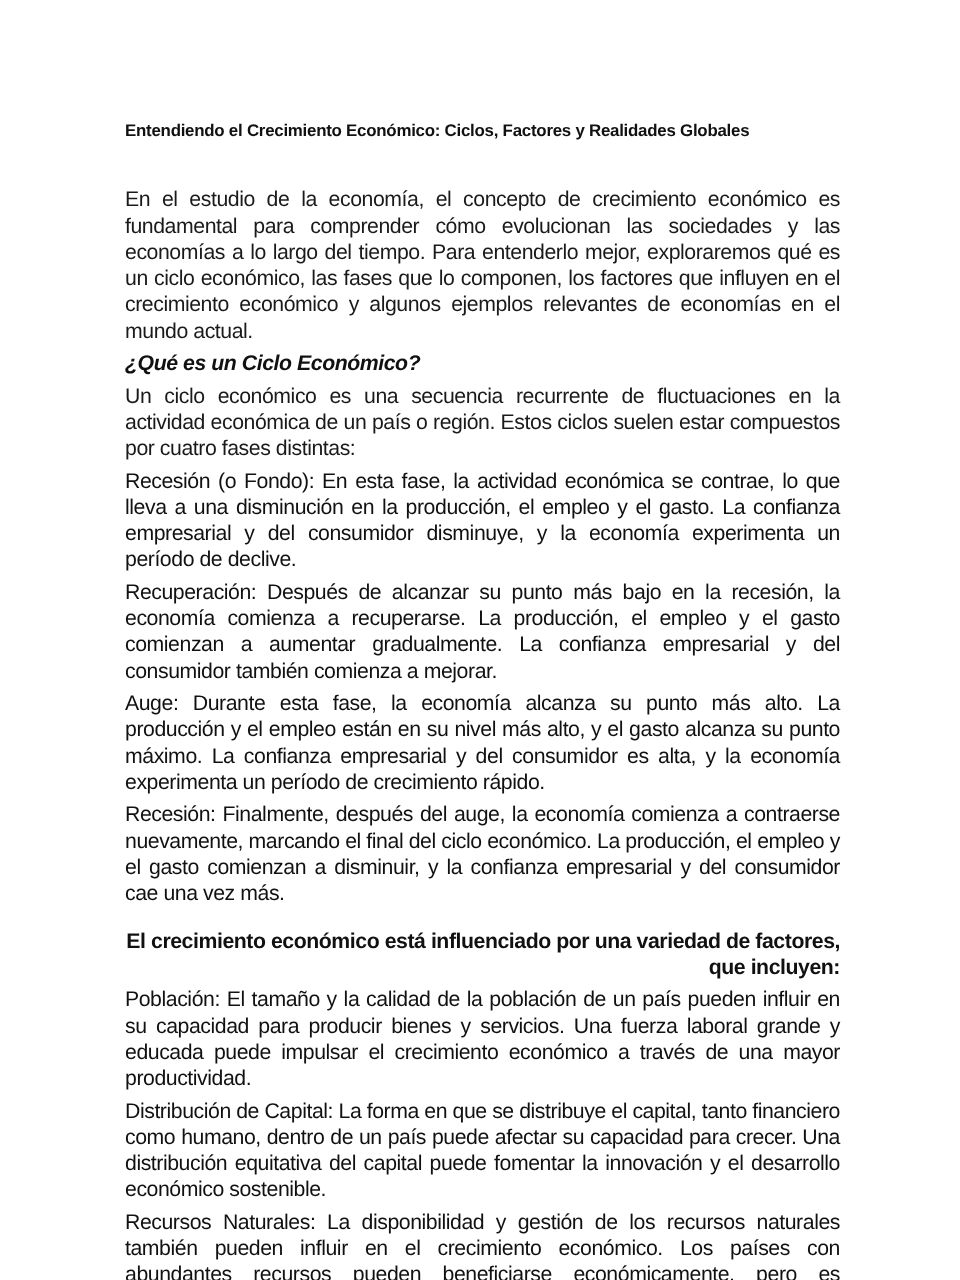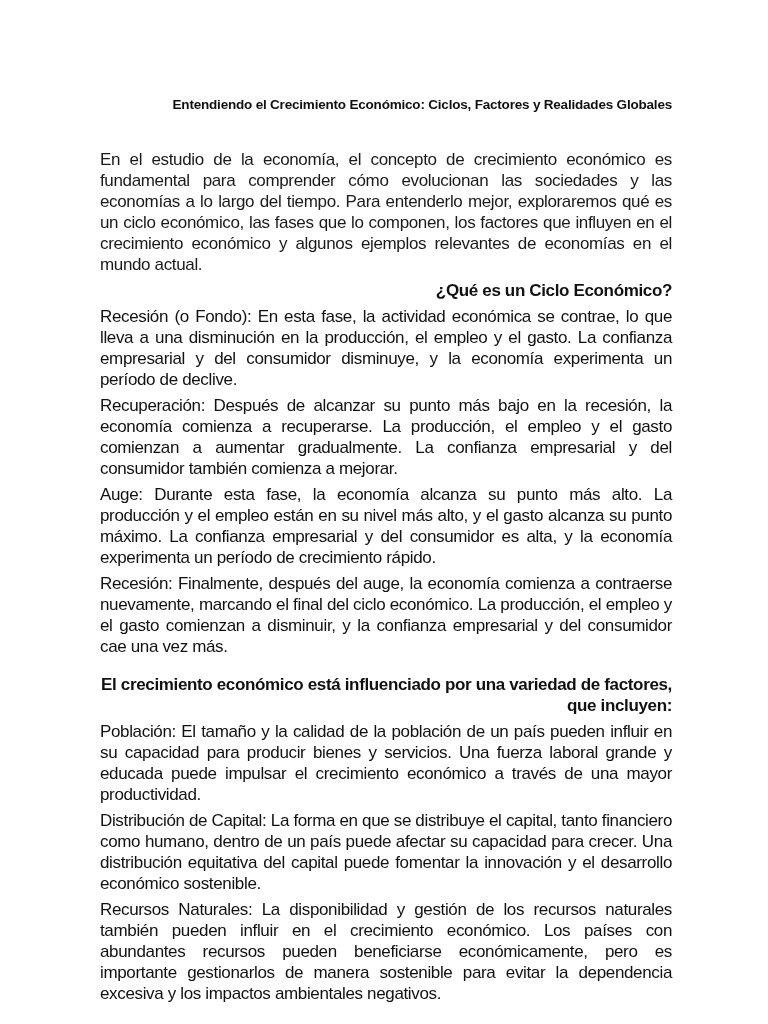--- a/index.html
+++ b/index.html
@@ -18,38 +18,39 @@
   }
   .content {
     position: absolute;
     top: 95px;
     left: 100px;
     width: 572px;
   }
   .doc-title {
     font-size: 13.5px;
     font-weight: bold;
-    text-align: right;
+    text-align: left;
     line-height: 20px;
     margin: 0 0 34px 0;
     color: #111111;
     letter-spacing: -0.2px;
   }
   .para {
     font-size: 17px;
     line-height: 21px;
     letter-spacing: -0.35px;
     margin: 0 0 5px 0;
     text-align: justify;
     color: #1a1a1a;
   }
   .para.heading {
     font-weight: bold;
-    text-align: right;
+    text-align: left;
     color: #111111;
+    font-style: italic;
   }
   .para.bold {
     font-weight: bold;
     text-align: right;
     color: #111111;
     margin-top: 17px;
   }
   .para.plain {
     text-align: left;
   }
@@ -60,20 +61,21 @@
 </style>
 </head>
 <body>
 
 <div class="page">
   <div class="content">
     <h1 class="doc-title">Entendiendo el Crecimiento Económico: Ciclos, Factores y Realidades Globales</h1>
     <div>
         <p class="para body">En el estudio de la economía, el concepto de crecimiento económico es fundamental para comprender cómo evolucionan las sociedades y las economías a lo largo del tiempo. Para entenderlo mejor, exploraremos qué es un ciclo económico, las fases que lo componen, los factores que influyen en el crecimiento económico y algunos ejemplos relevantes de economías en el mundo actual.</p>
         <p class="para heading">¿Qué es un Ciclo Económico?</p>
+        <p class="para body">Un ciclo económico es una secuencia recurrente de fluctuaciones en la actividad económica de un país o región. Estos ciclos suelen estar compuestos por cuatro fases distintas:</p>
         <p class="para lead"><span class="lead">Recesión (o Fondo):</span> En esta fase, la actividad económica se contrae, lo que lleva a una disminución en la producción, el empleo y el gasto. La confianza empresarial y del consumidor disminuye, y la economía experimenta un período de declive.</p>
         <p class="para lead"><span class="lead">Recuperación:</span> Después de alcanzar su punto más bajo en la recesión, la economía comienza a recuperarse. La producción, el empleo y el gasto comienzan a aumentar gradualmente. La confianza empresarial y del consumidor también comienza a mejorar.</p>
         <p class="para lead"><span class="lead">Auge:</span> Durante esta fase, la economía alcanza su punto más alto. La producción y el empleo están en su nivel más alto, y el gasto alcanza su punto máximo. La confianza empresarial y del consumidor es alta, y la economía experimenta un período de crecimiento rápido.</p>
         <p class="para lead"><span class="lead">Recesión:</span> Finalmente, después del auge, la economía comienza a contraerse nuevamente, marcando el final del ciclo económico. La producción, el empleo y el gasto comienzan a disminuir, y la confianza empresarial y del consumidor cae una vez más.</p>
         <p class="para bold">El crecimiento económico está influenciado por una variedad de factores, que incluyen:</p>
         <p class="para lead"><span class="lead">Población:</span> El tamaño y la calidad de la población de un país pueden influir en su capacidad para producir bienes y servicios. Una fuerza laboral grande y educada puede impulsar el crecimiento económico a través de una mayor productividad.</p>
         <p class="para lead"><span class="lead">Distribución de Capital:</span> La forma en que se distribuye el capital, tanto financiero como humano, dentro de un país puede afectar su capacidad para crecer. Una distribución equitativa del capital puede fomentar la innovación y el desarrollo económico sostenible.</p>
         <p class="para lead"><span class="lead">Recursos Naturales:</span> La disponibilidad y gestión de los recursos naturales también pueden influir en el crecimiento económico. Los países con abundantes recursos pueden beneficiarse económicamente, pero es importante gestionarlos de manera sostenible para evitar la dependencia excesiva y los impactos ambientales negativos.</p>
       </div>
   </div>

